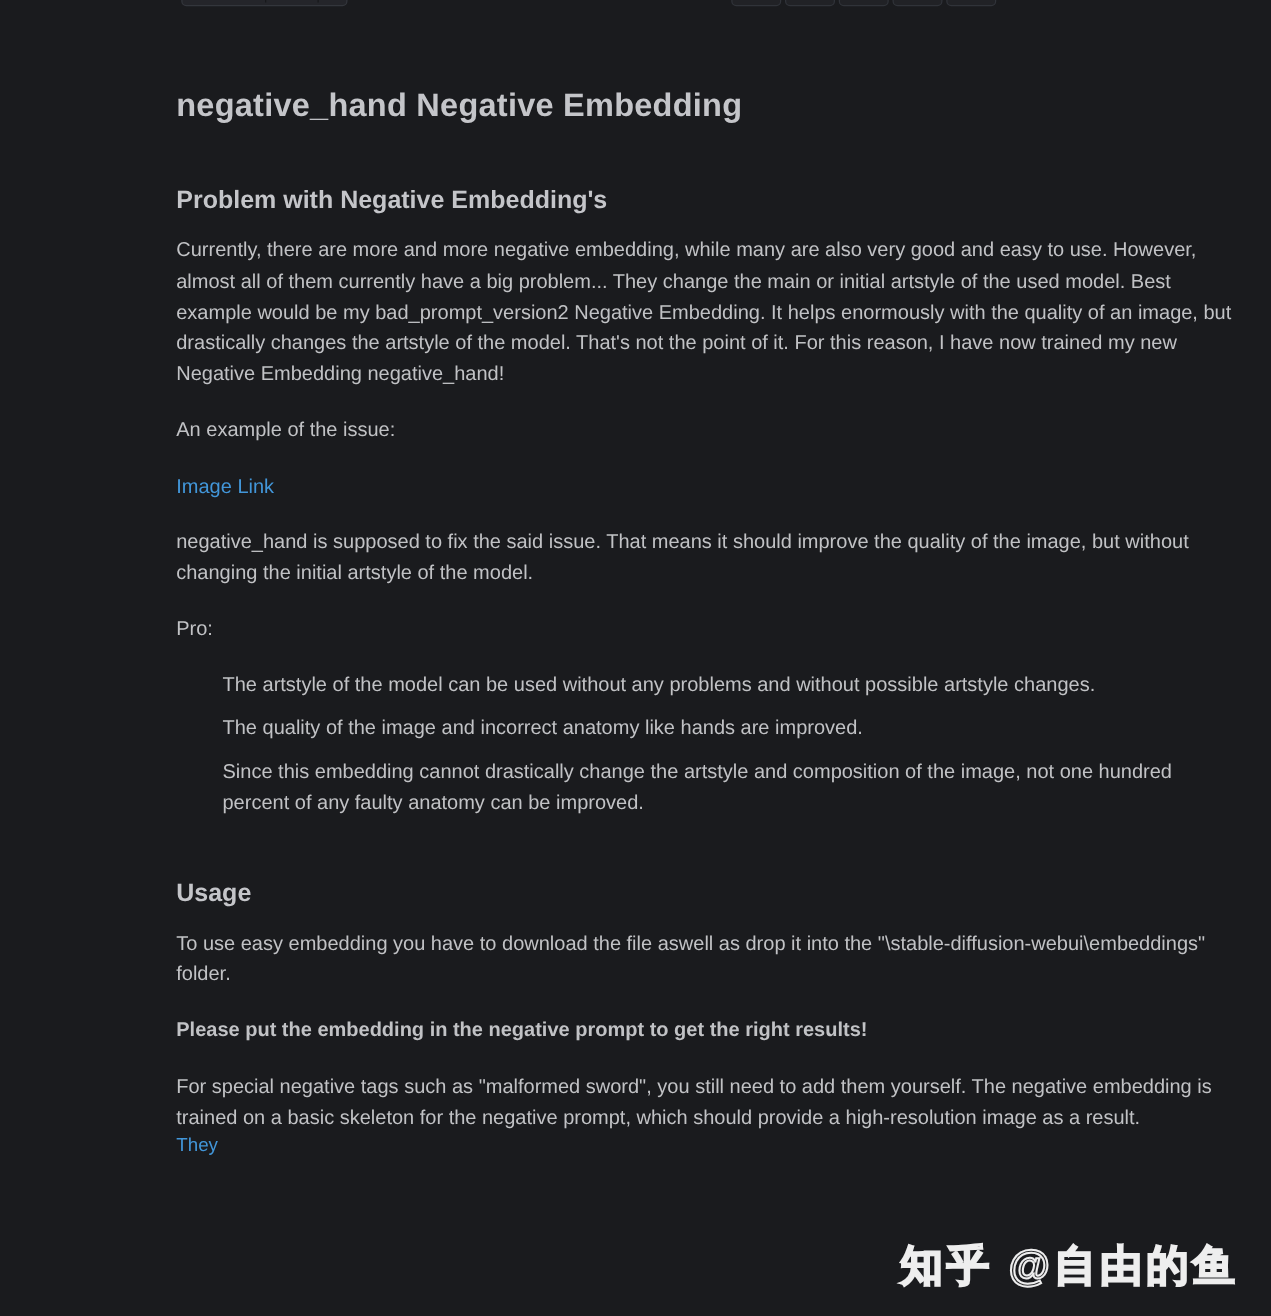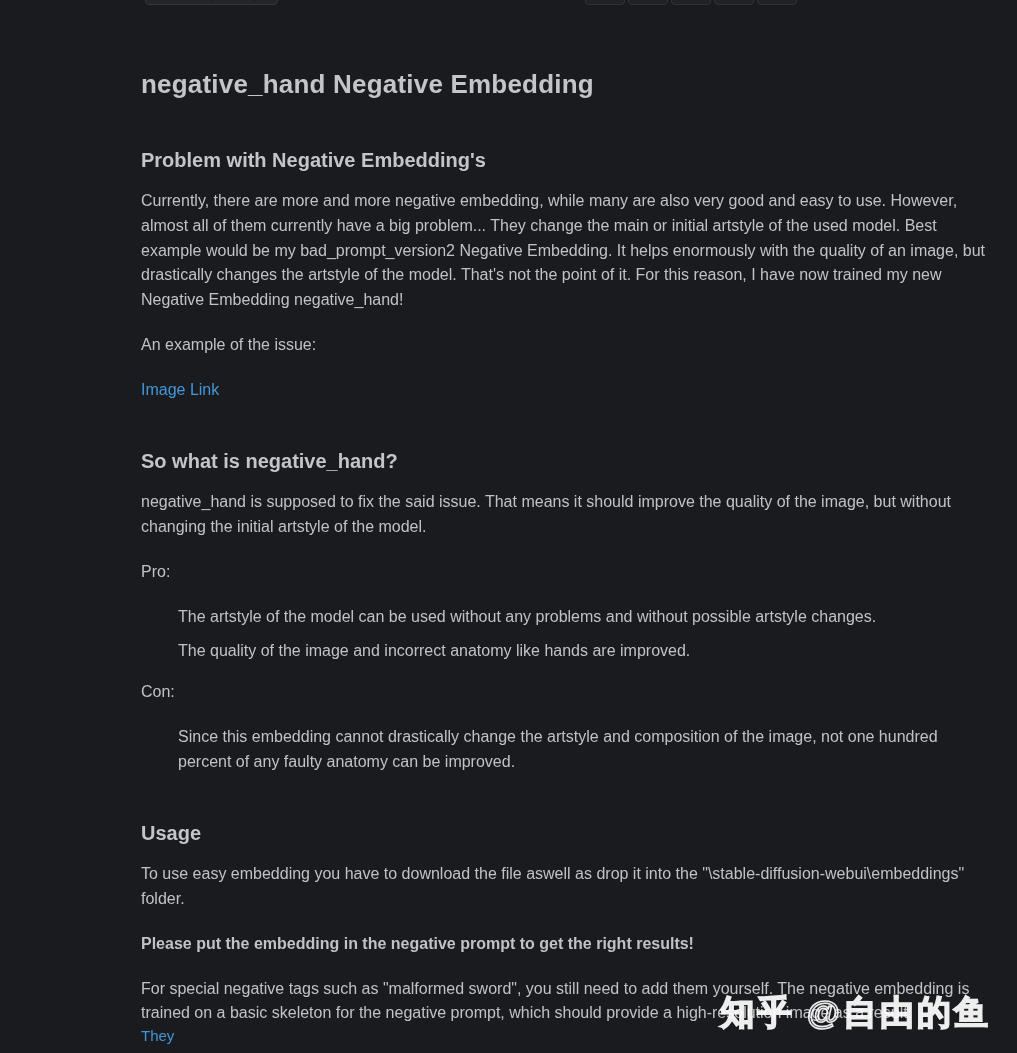--- a/index.html
+++ b/index.html
@@ -95,26 +95,24 @@
 
 <article class="content">
 
   <h1>negative_hand Negative Embedding</h1>
 
   <h2>Problem with Negative Embedding's</h2>
   <p>Currently, there are more and more negative embedding, while many are also very good and easy to use. However, almost all of them currently have a big problem... They change the main or initial artstyle of the used model. Best example would be my bad_prompt_version2 Negative Embedding. It helps enormously with the quality of an image, but drastically changes the artstyle of the model. That's not the point of it. For this reason, I have now trained my new Negative Embedding negative_hand!</p>
   <p>An example of the issue:</p>
   <p><a class="link">Image Link</a></p>
 
-  <h2>So what is negative_hand?</h2>
   <p>negative_hand is supposed to fix the said issue. That means it should improve the quality of the image, but without changing the initial artstyle of the model.</p>
   <p>Pro:</p>
   <p class="list-item">The artstyle of the model can be used without any problems and without possible artstyle changes.</p>
   <p class="list-item">The quality of the image and incorrect anatomy like hands are improved.</p>
-  <p class="label-gap">Con:</p>
   <p class="list-item">Since this embedding cannot drastically change the artstyle and composition of the image, not one hundred percent of any faulty anatomy can be improved.</p>
 
   <h2>Usage</h2>
   <p>To use easy embedding you have to download the file aswell as drop it into the "\stable-diffusion-webui\embeddings" folder.</p>
   <p class="bold">Please put the embedding in the negative prompt to get the right results!</p>
   <p class="mb0">For special negative tags such as "malformed sword", you still need to add them yourself. The negative embedding is trained on a basic skeleton for the negative prompt, which should provide a high-resolution image as a result.</p>
 
   <a class="hide-link">They</a>
 
 </article>

